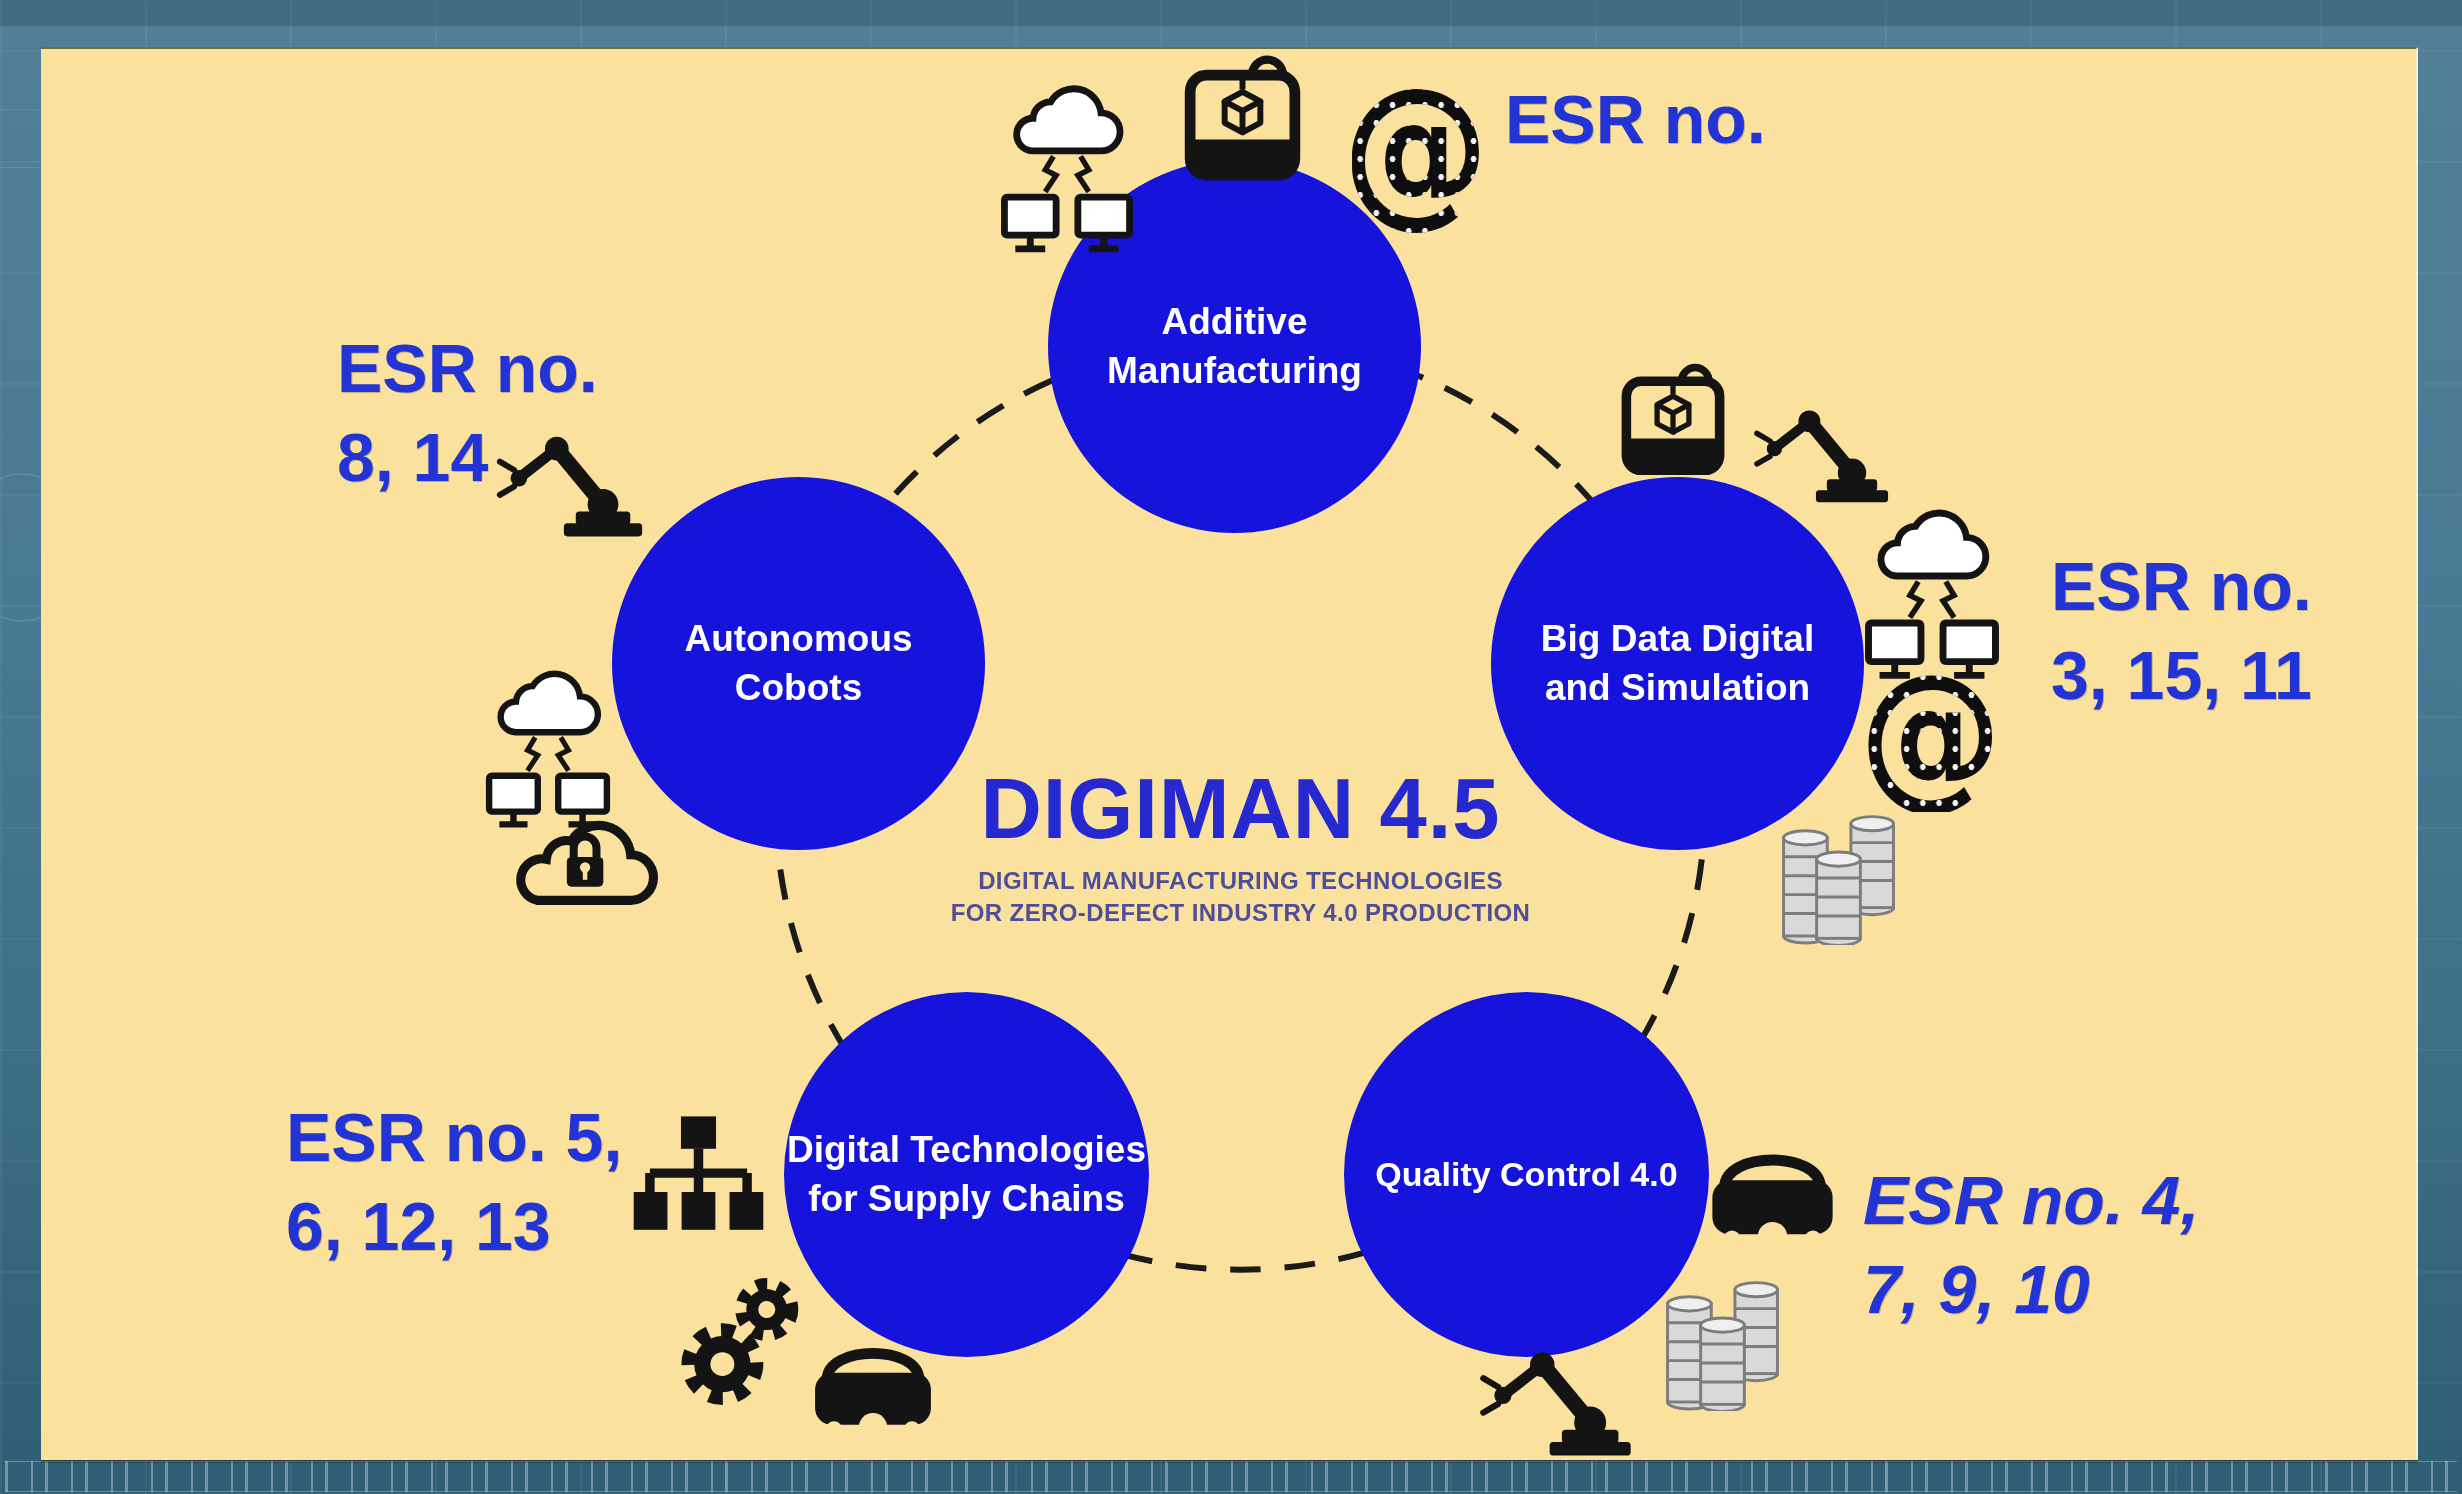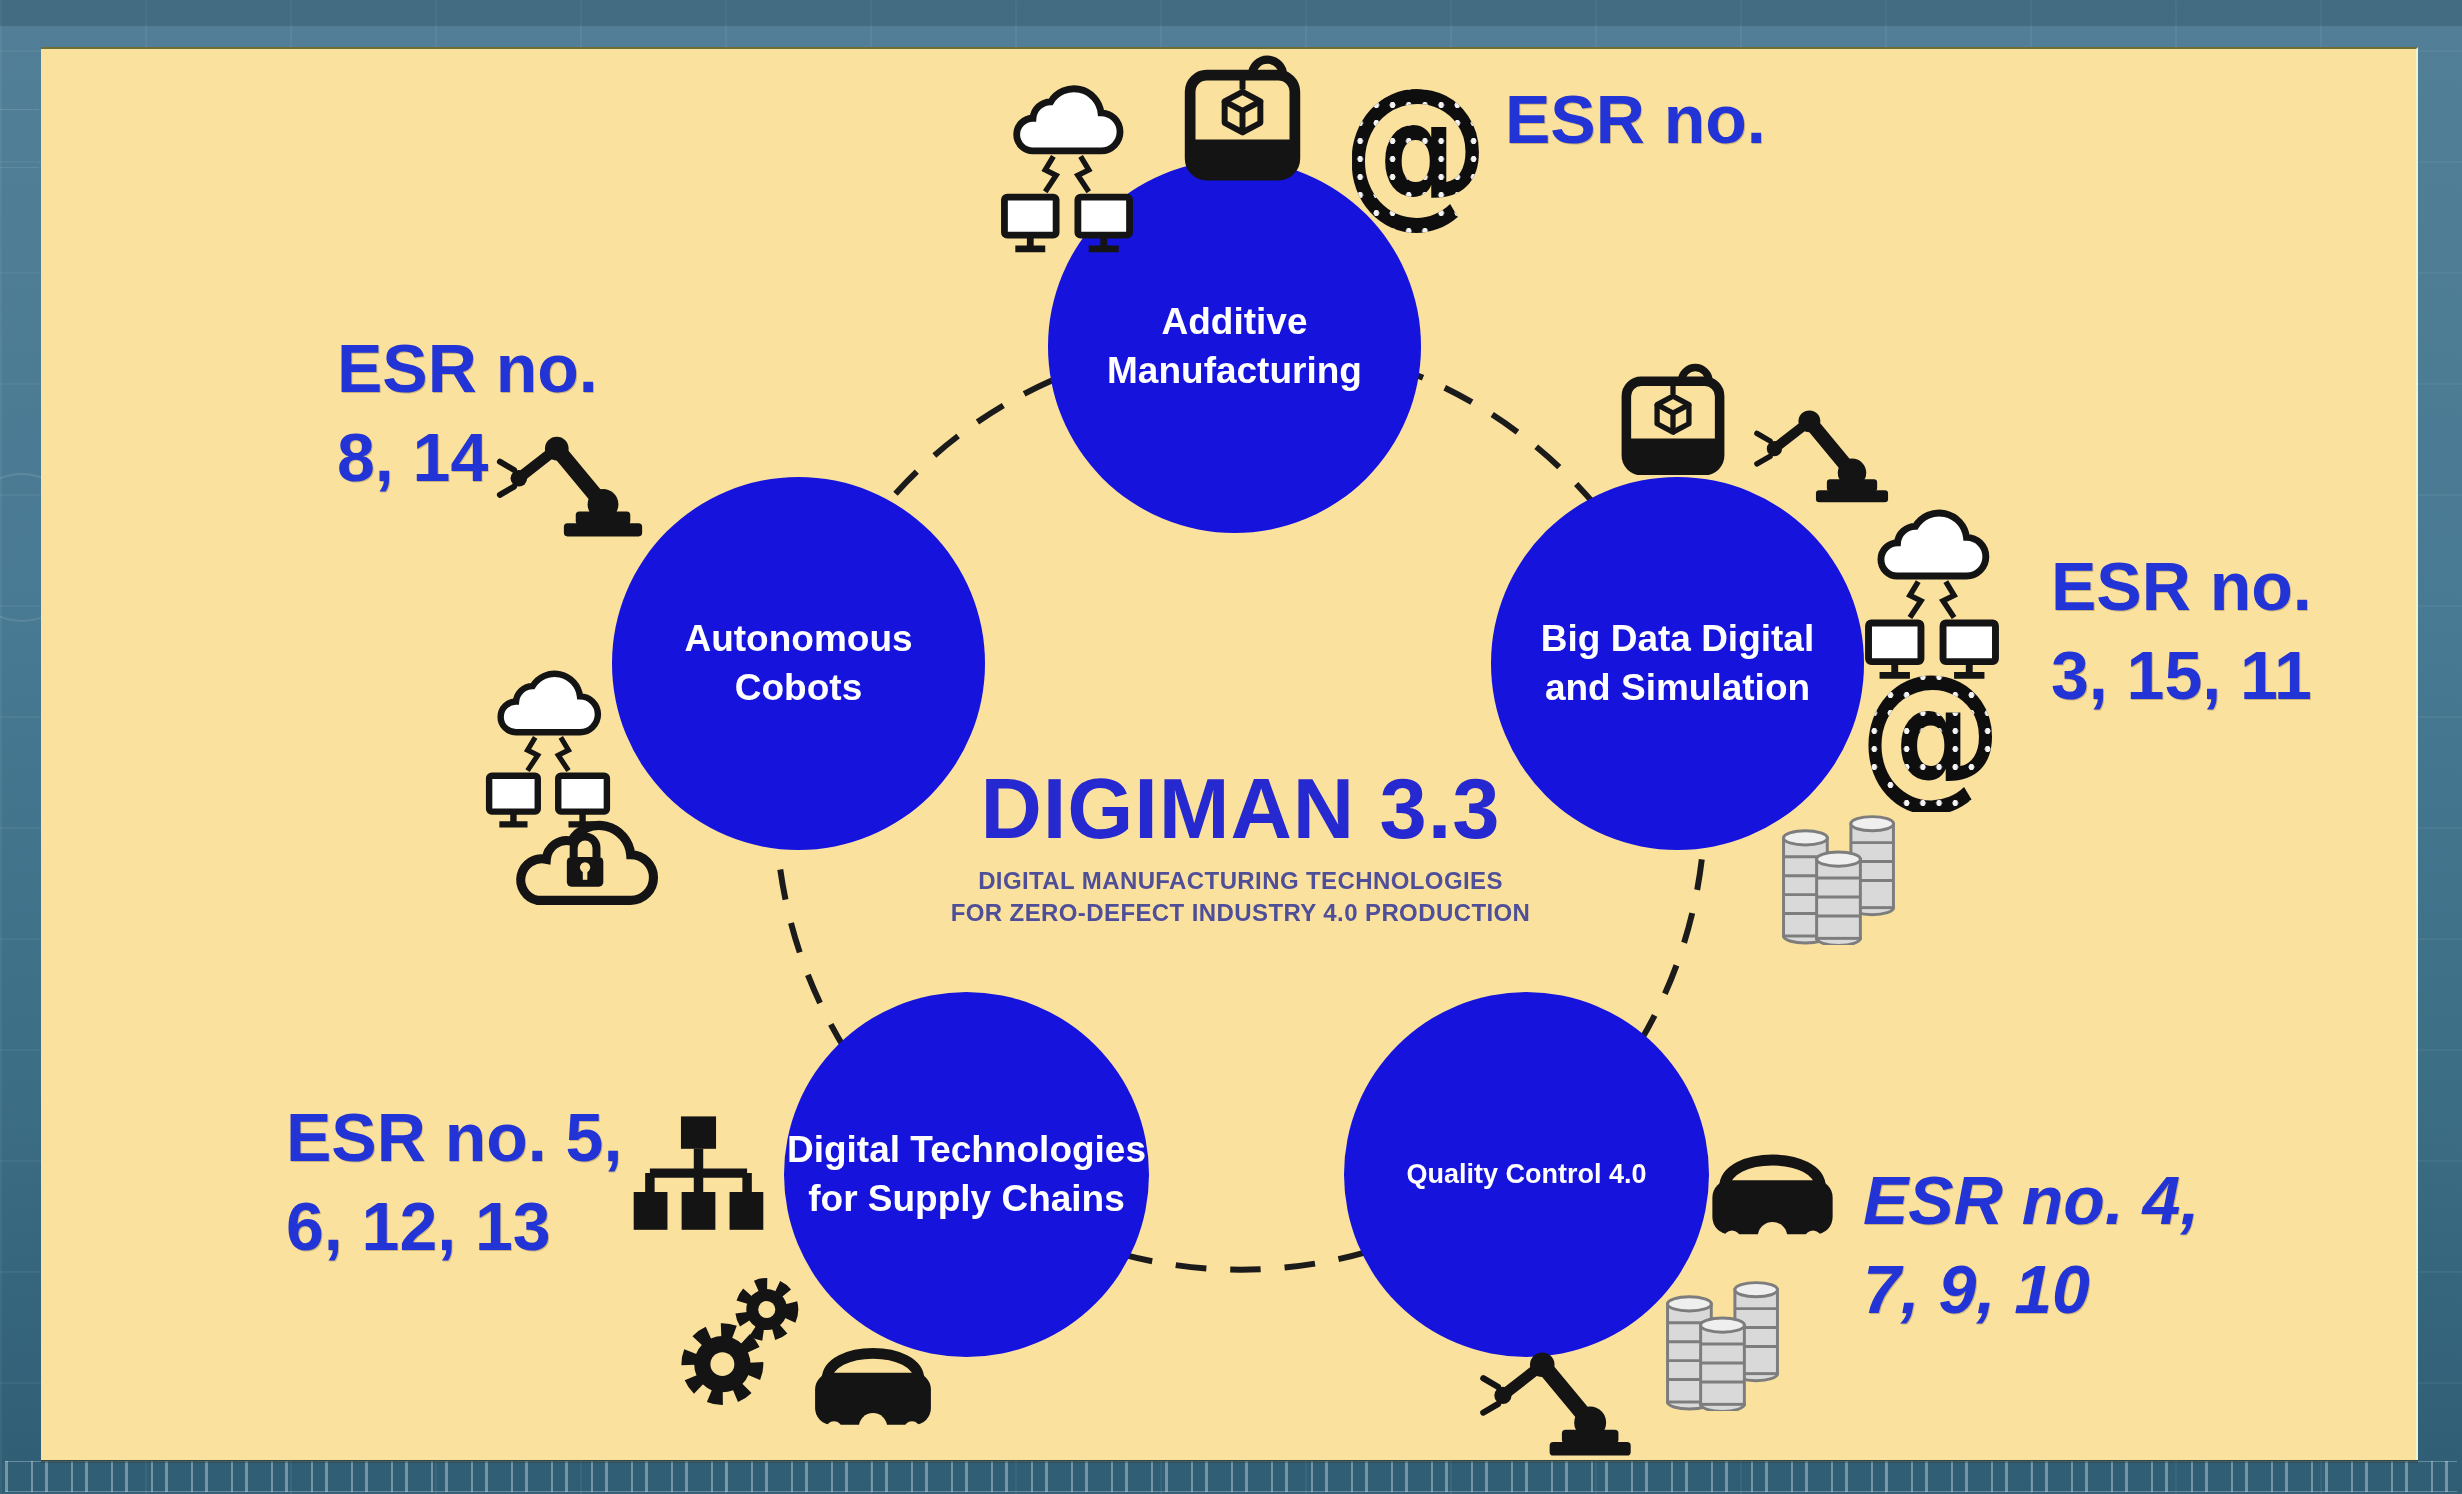--- a/index.html
+++ b/index.html
@@ -41,21 +41,21 @@
   .node{
     position:absolute;border-radius:50%;
     background:var(--circle-blue,#1513dc);
     color:#ffffff;display:flex;flex-direction:column;align-items:center;justify-content:center;
     text-align:right;font-weight:700;font-size:37px;line-height:1.32;
   }
   .node-am{left:1048px;top:160px;width:373px;height:373px;}
   .node-ac{left:612px;top:477px;width:373px;height:373px;}
   .node-bd{left:1491px;top:477px;width:373px;height:373px;}
   .node-sc{left:784px;top:992px;width:365px;height:365px;}
-  .node-qc{left:1344px;top:992px;width:365px;height:365px;font-size:27px;}
+  .node-qc{left:1344px;top:992px;width:365px;height:365px;font-size:34px;}
   
   .title-block{position:absolute;left:857px;top:766px;width:767px;text-align:center;}
   .title-main{font-size:85px;font-weight:700;color:var(--title-blue,#2629cf);letter-spacing:0.9px;line-height:1;}
   .title-sub{font-size:24px;font-weight:700;color:var(--subtitle-purple,#4e4e99);letter-spacing:0.4px;line-height:1.36;margin-top:13.6px;}
   
   .esr{
     position:absolute;color:var(--esr-text,#2334d6);
     font-size:68px;font-weight:700;line-height:89px;white-space:nowrap;
     text-shadow:0.9px 0.9px 0 rgba(60,40,10,0.25);
   }
@@ -111,21 +111,21 @@
 </div>
 <div class="node node-sc">
   <span>Digital Technologies</span>
   <span>for Supply Chains</span>
 </div>
 <div class="node node-qc">
   <span>Quality Control 4.0</span>
 </div>
 
 <div class="title-block">
-  <div class="title-main">DIGIMAN 3.3</div>
+  <div class="title-main">DIGIMAN 4.5</div>
   <div class="title-sub">
     <div>DIGITAL MANUFACTURING TECHNOLOGIES</div>
     <div>FOR ZERO-DEFECT INDUSTRY 4.0 PRODUCTION</div>
   </div>
 </div>
 
 <div class="esr esr-tr">
   <div>ESR no.</div>
 </div>
 <div class="esr esr-r">

